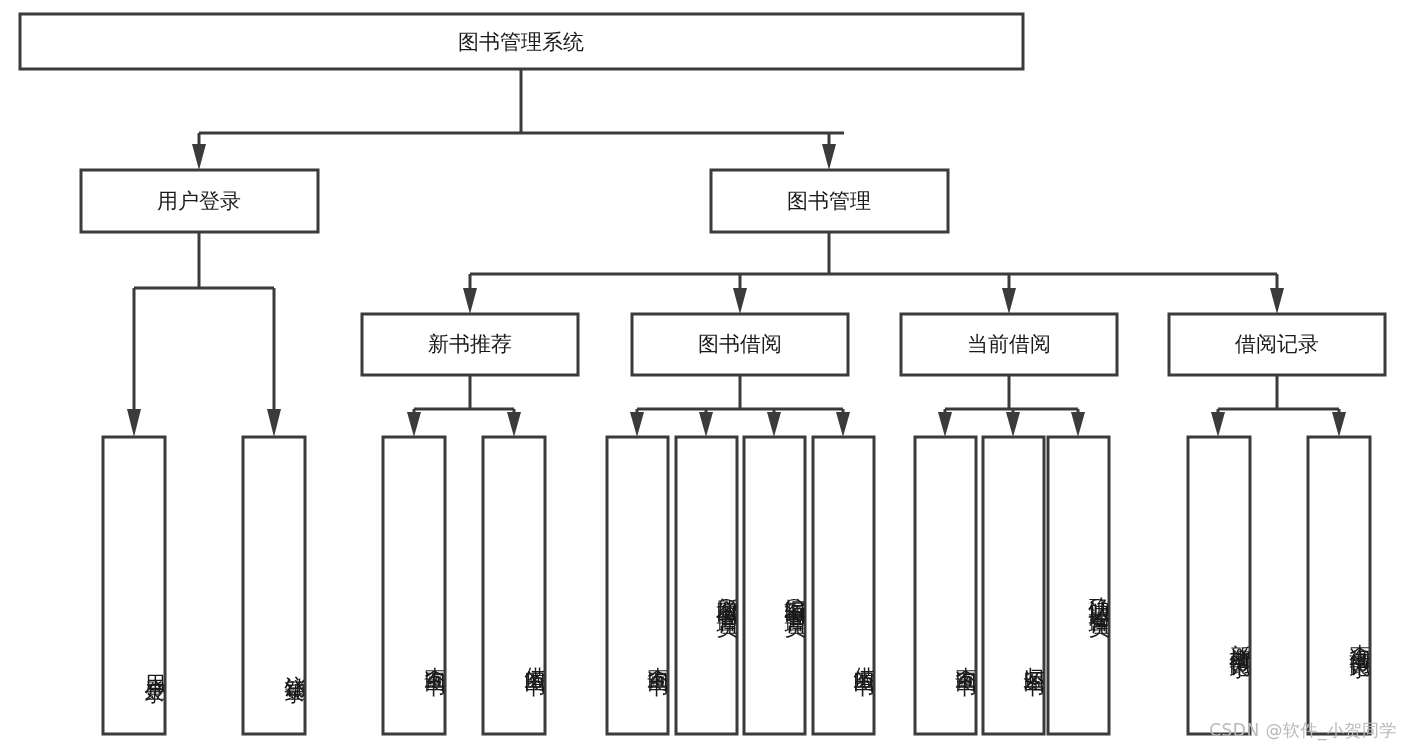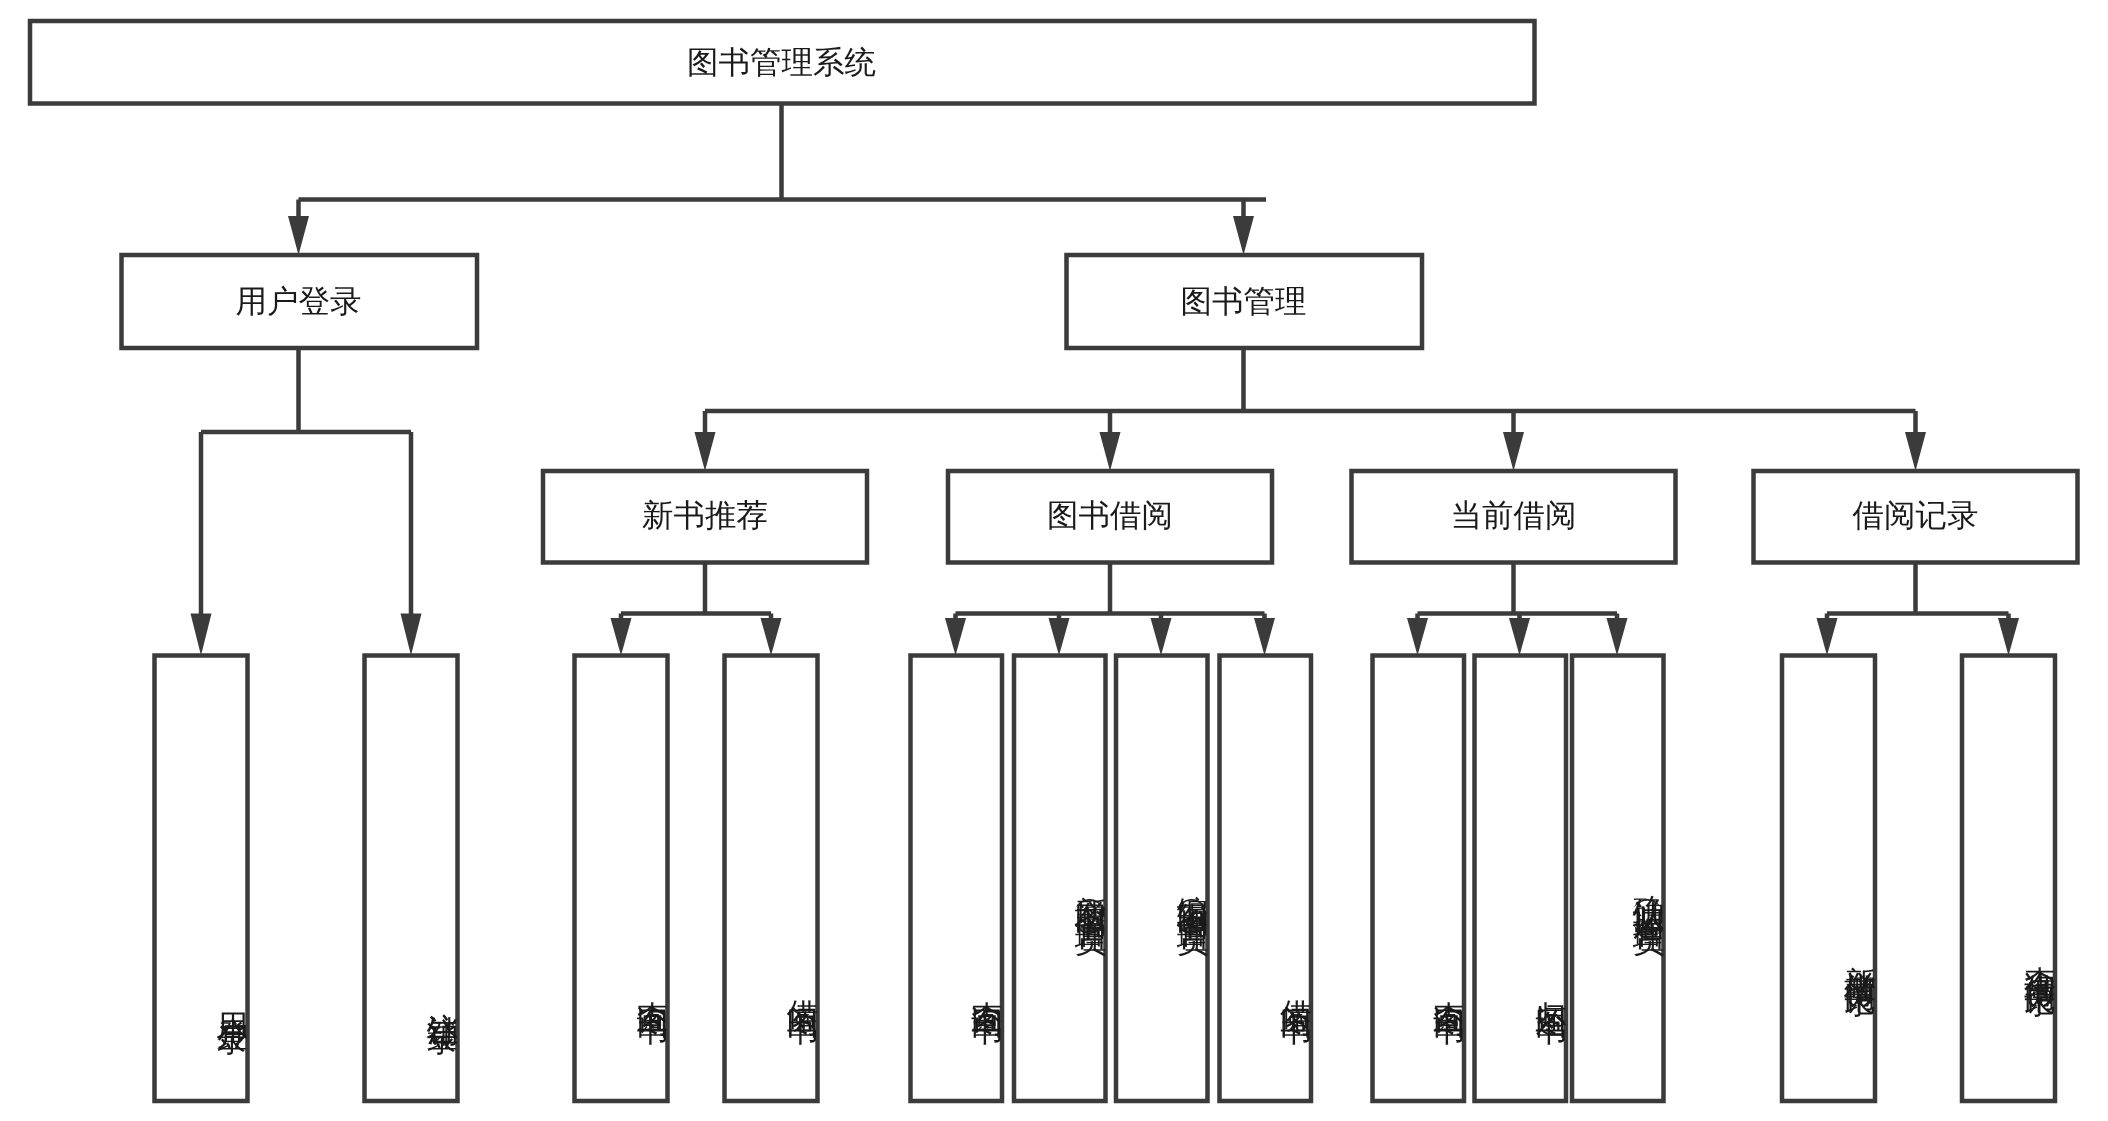--- a/index.html
+++ b/index.html
@@ -206,14 +206,15 @@
   <div class="leaf-label" style="left:744px; top:437px; width:61px; height:297px; padding-top:8px;">编辑图书（管理员）</div>
   <div class="leaf-label" style="left:813px; top:437px; width:61px; height:297px; padding-top:70px;">借阅图书</div>
 
   <div class="leaf-label" style="left:915px; top:437px; width:61px; height:297px; padding-top:70px;">查询图书</div>
   <div class="leaf-label" style="left:983px; top:437px; width:61px; height:297px; padding-top:70px;">归还图书</div>
   <div class="leaf-label" style="left:1048px; top:437px; width:61px; height:297px; padding-top:8px;">确认归还（管理员）</div>
 
   <div class="leaf-label" style="left:1188px; top:437px; width:62px; height:297px; padding-top:50px;">新增借阅记录</div>
   <div class="leaf-label" style="left:1308px; top:437px; width:62px; height:297px; padding-top:50px;">查询借阅记录</div>
 
+  <div class="watermark">CSDN @软件_小贺同学</div>
 
 </div>
 
 </body></html>

